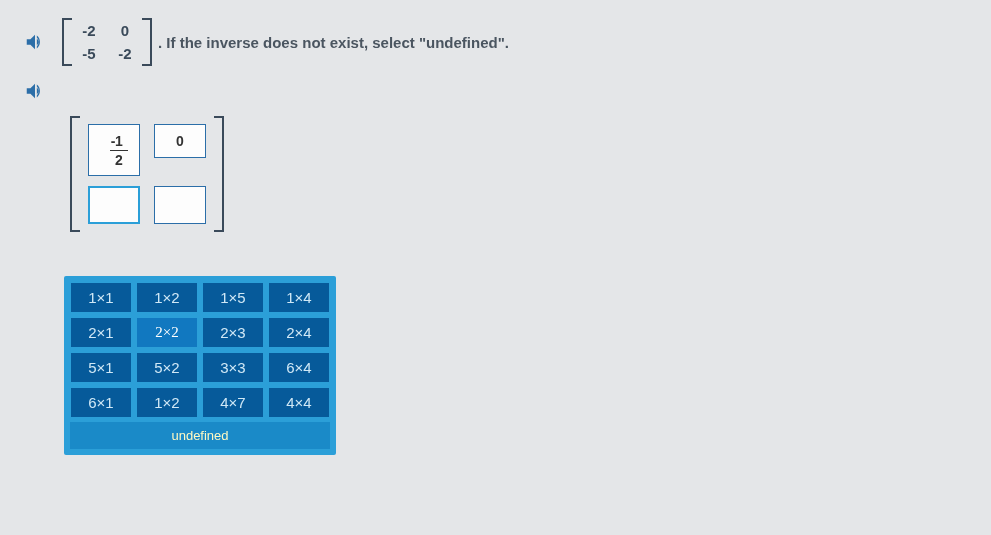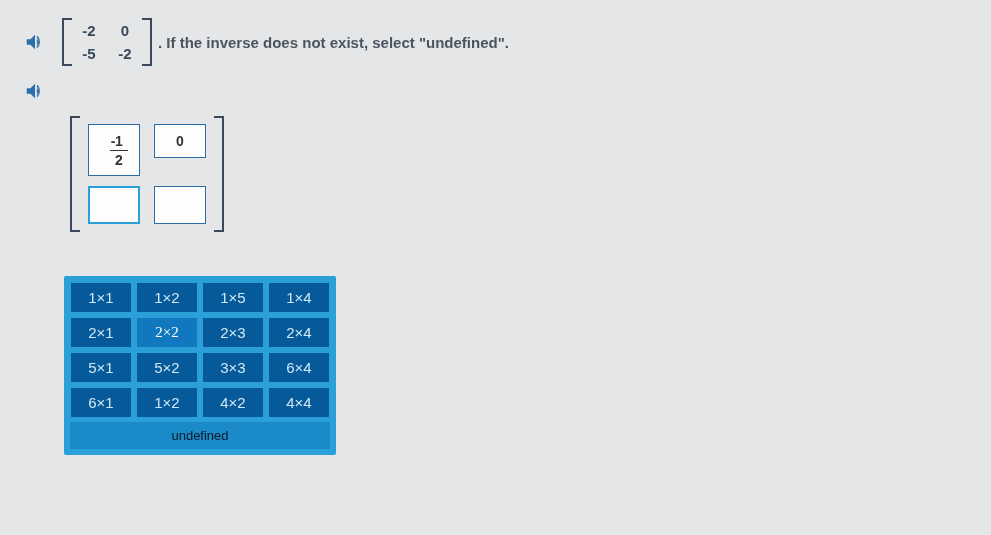--- a/index.html
+++ b/index.html
@@ -80,21 +80,21 @@
   font-size: 15px;
   text-align: center;
   padding: 6px 0;
   border: 1px solid #2b9fd8;
   cursor: pointer;
 }
 .dim-btn.selected { background: #1178c0; color: #fff; font-family: Liberation Serif, serif; }
 .undef-btn {
   margin-top: 4px;
   background: #1a8ac8;
-  color: #0f172a;
+  color: #fef9c3;
   text-align: center;
   padding: 6px 0;
   font-size: 13px;
   cursor: pointer;
 }
 </style>
 </head>
 <body>
 
 
@@ -159,20 +159,20 @@
     <div class="dim-btn">2×1</div>
     <div class="dim-btn selected">2×2</div>
     <div class="dim-btn">2×3</div>
     <div class="dim-btn">2×4</div>
     <div class="dim-btn">5×1</div>
     <div class="dim-btn">5×2</div>
     <div class="dim-btn">3×3</div>
     <div class="dim-btn">6×4</div>
     <div class="dim-btn">6×1</div>
     <div class="dim-btn">1×2</div>
-    <div class="dim-btn">4×2</div>
+    <div class="dim-btn">4×7</div>
     <div class="dim-btn">4×4</div>
   </div>
   <div class="undef-btn">undefined</div>
 </div>
 
 
 
 
 </body></html>

